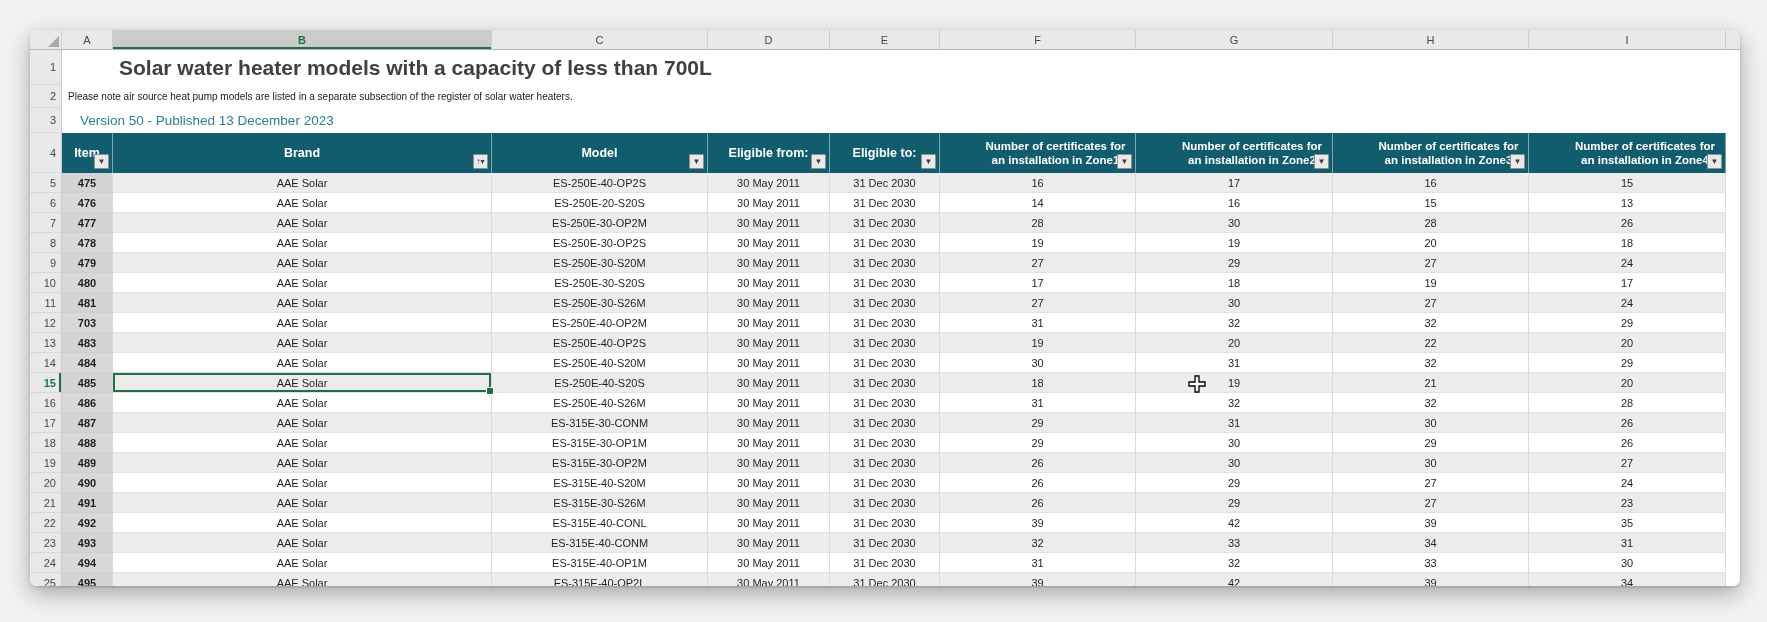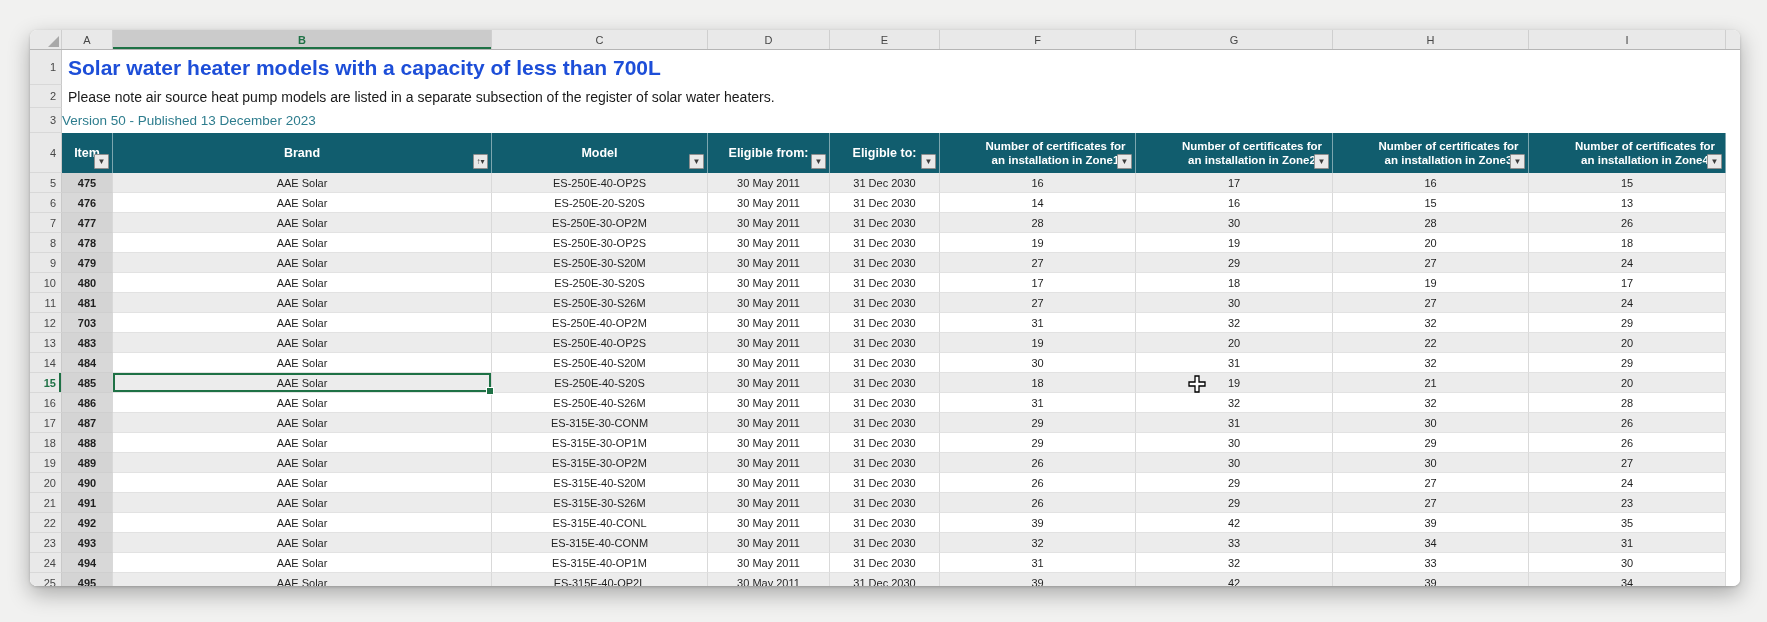--- a/index.html
+++ b/index.html
@@ -28,23 +28,23 @@
   .sheet-row { display:flex; background:#fff; }
   .rowhead { width:32px; flex:0 0 32px; background:#E9E9E9; color:#474747; font-size:11px;
     text-align:right; padding-right:5px; border-right:1px solid #C9C9C9;
     border-bottom:1px solid #D8D8D8; display:flex; align-items:center; justify-content:flex-end; }
   .sel-rowhead { color:#1E7145; font-weight:bold; box-shadow: inset -2px 0 0 #1E7145; }
 
   .r-title { height:35px; }
   .r-note  { height:23px; }
   .r-ver   { height:25px; }
 
-  .titletext { align-self:center; padding-left:6px; font-size:21px; font-weight:bold; color:#1d4ed8; white-space:nowrap; }
-  .notetext  { align-self:center; padding-left:6px; font-size:14px; color:#1A1A1A; white-space:nowrap; }
-  .vertext   { align-self:center; padding-left:0; font-size:13.5px; color:#2E7D8E; white-space:nowrap; }
+  .titletext { align-self:center; padding-left:17px; font-size:21px; font-weight:bold; color:#404040; white-space:nowrap;margin-left:40px; }
+  .notetext  { align-self:center; padding-left:6px; font-size:10px; color:#1A1A1A; white-space:nowrap; }
+  .vertext   { align-self:center; padding-left:18px; font-size:13.5px; color:#2E7D8E; white-space:nowrap; }
 
   
   .header-row { display:flex; height:40px; }
   .hrowhead { height:40px; }
   .hcell { position:relative; background:#115D6E; color:#fff; font-weight:bold;
     display:flex; align-items:center; justify-content:center; text-align:center;
     border-right:1px solid rgba(255,255,255,.45); }
   .hlabel { white-space:pre-line; font-size:12.5px; line-height:15px;text-align:center; }
   .hcell.zone .hlabel { font-size:11.5px; line-height:14px;margin-left:36px; }
   .dd { position:absolute; right:3px; bottom:4px; width:15px; height:15px; background:#E9E9E9;

